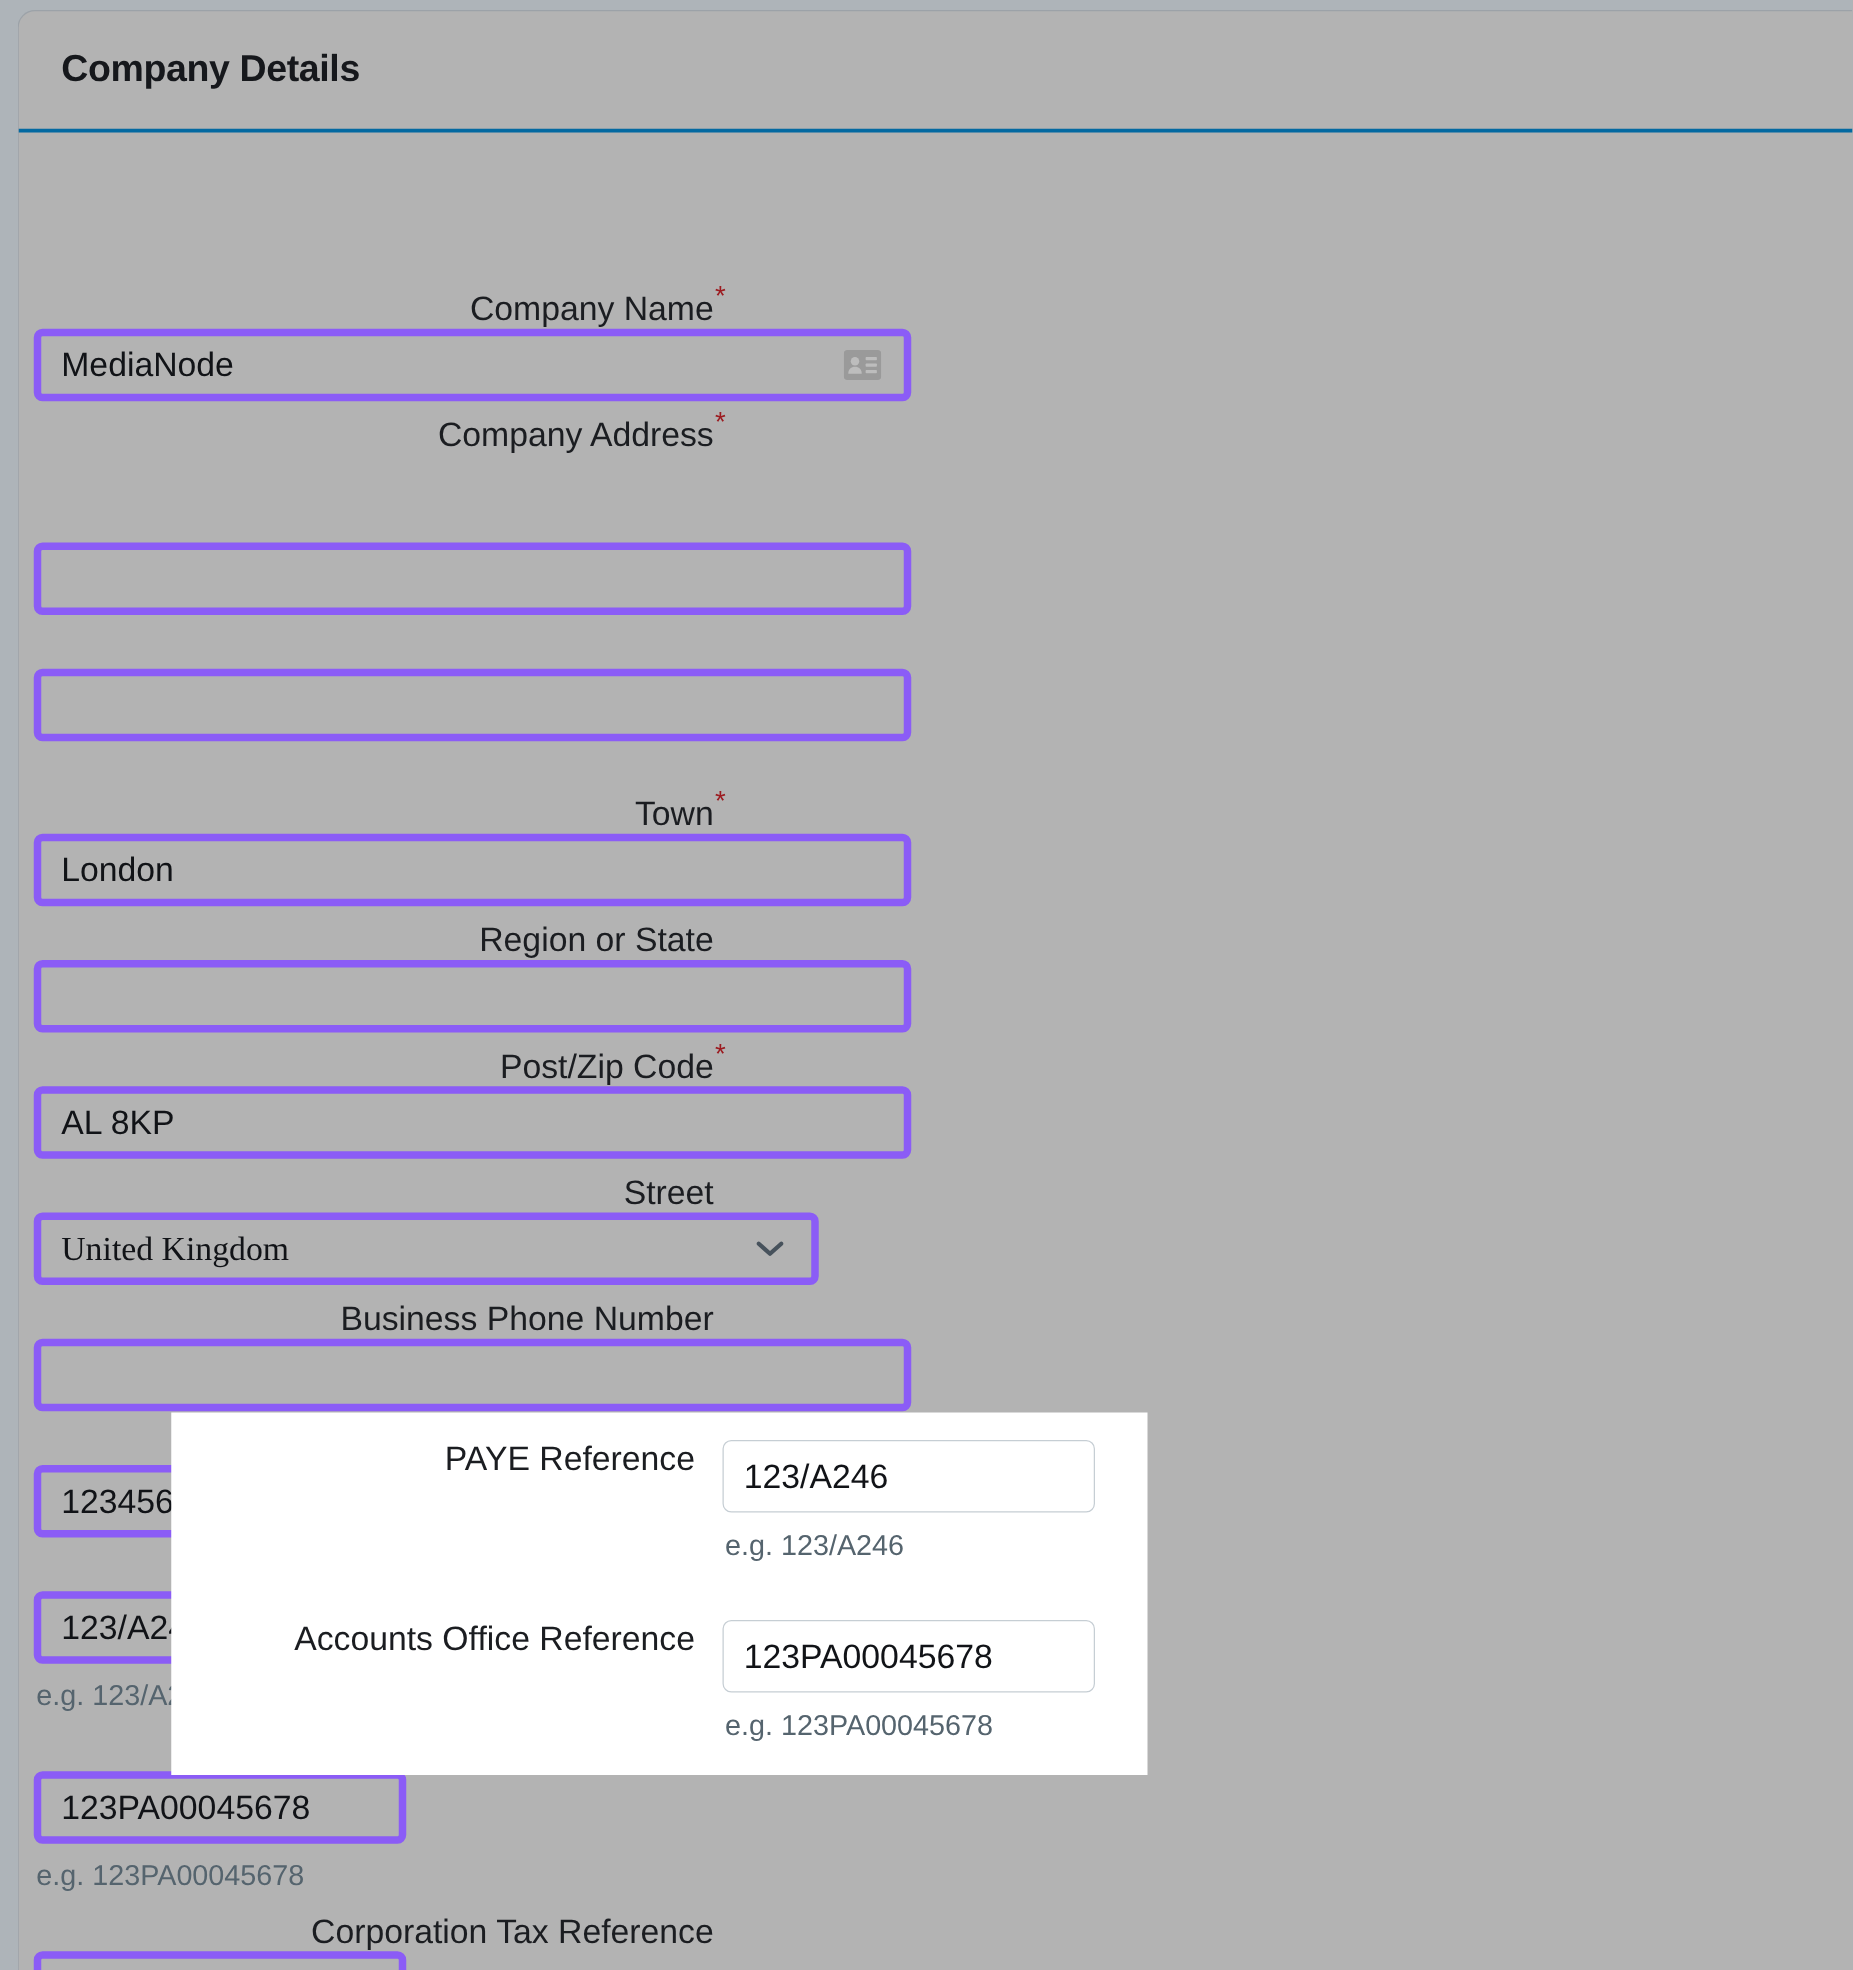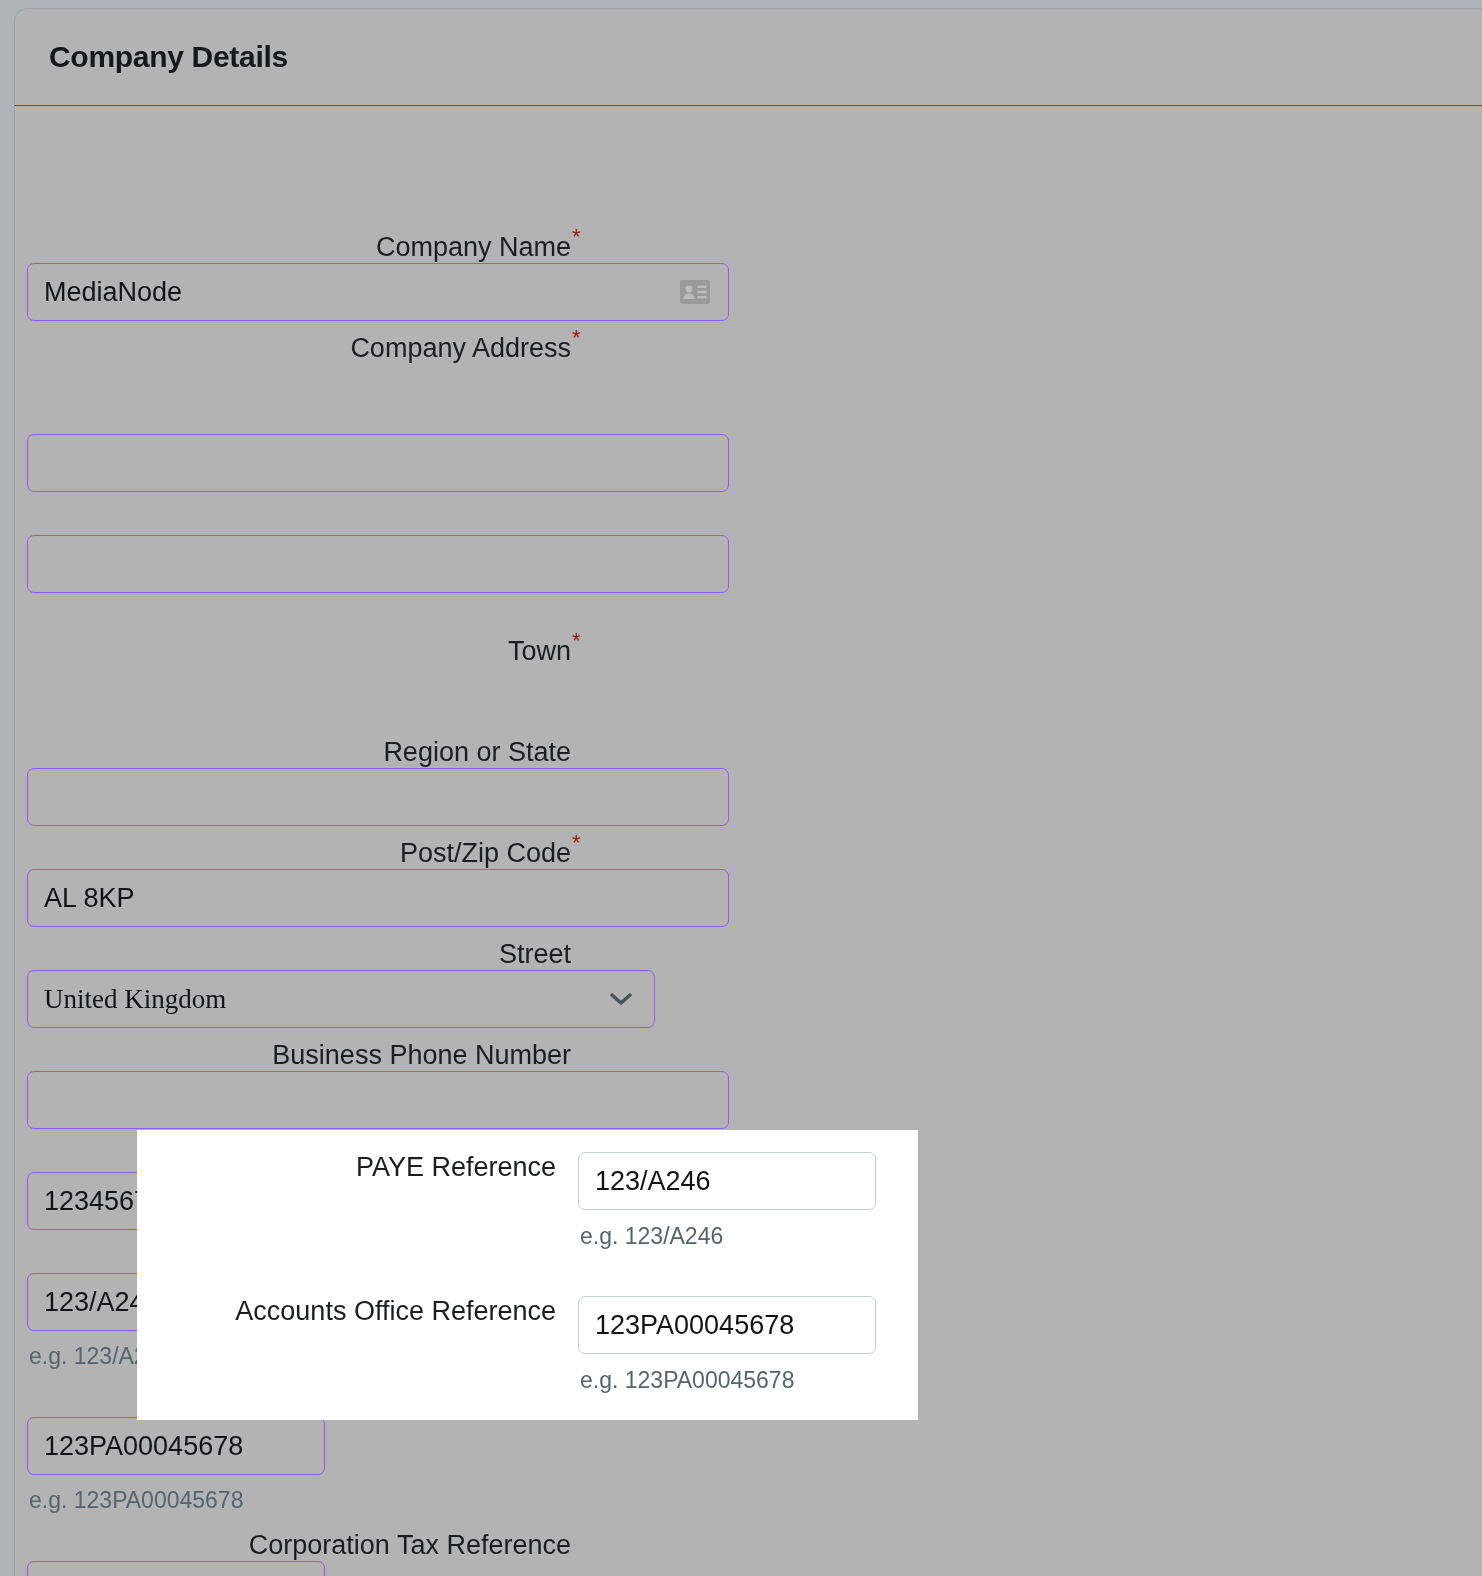--- a/index.html
+++ b/index.html
@@ -27,21 +27,21 @@
     border: 1px solid #9ca2a8;
     border-bottom: none;
     border-right: none;
     border-top-left-radius: 14px;
     border-top-right-radius: 0;
     box-sizing: border-box;
   }
 
   #panel-header {
     height: 97px;
-    border-bottom: 1px solid #0369a1;
+    border-bottom: 3px solid #0369a1;
     box-sizing: border-box;
     display: flex;
     align-items: center;
     padding-left: 34px;
   }
 
   #panel-title {
     font-size: 30px;
     font-weight: bold;
     color: #16181c;
@@ -82,21 +82,21 @@
   }
 
   .field-col {
     margin-left: 12px;
     display: flex;
     flex-direction: column;
   }
 
   .input {
     background: #b3b3b3;
-    border: 1px solid #8b5cf6;
+    border: 6px solid #8b5cf6;
     border-radius: 7px;
     box-sizing: border-box;
     height: 58px;
     font-size: 27px;
     color: #111317;
     display: flex;
     align-items: center;
     padding: 0 16px;
     position: relative;
   }
@@ -239,20 +239,25 @@
         <div class="input w-wide">
           <span></span>
         </div>
       </div>
     </div>
 
     <div class="row" style="top:530px;">
       <div class="label">
         <span>Town</span><span class="req">*</span>
       </div>
+      <div class="field-col">
+        <div class="input w-wide">
+          <span>London</span>
+        </div>
+      </div>
     </div>
 
     <div class="row" style="top:631px;">
       <div class="label">
         <span>Region or State</span>
       </div>
       <div class="field-col">
         <div class="input w-wide">
           <span></span>
         </div>

